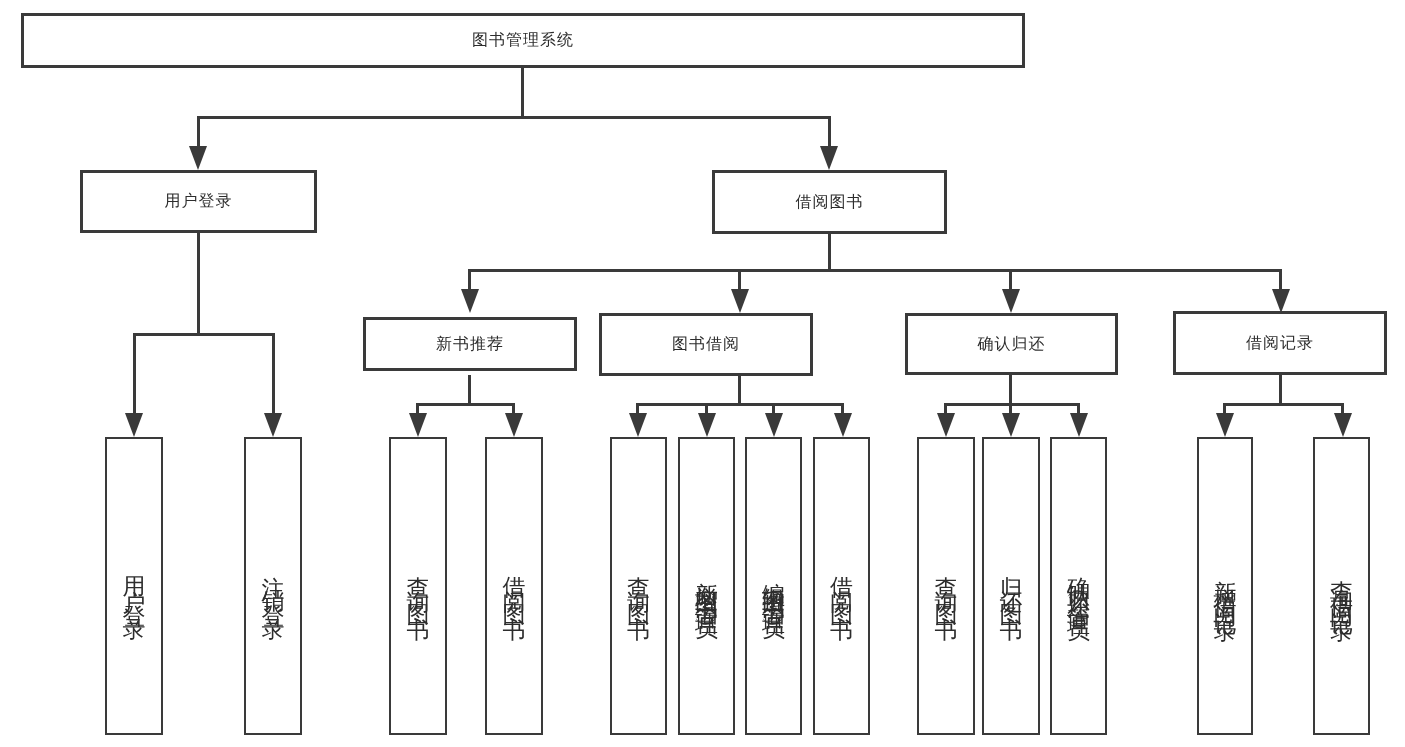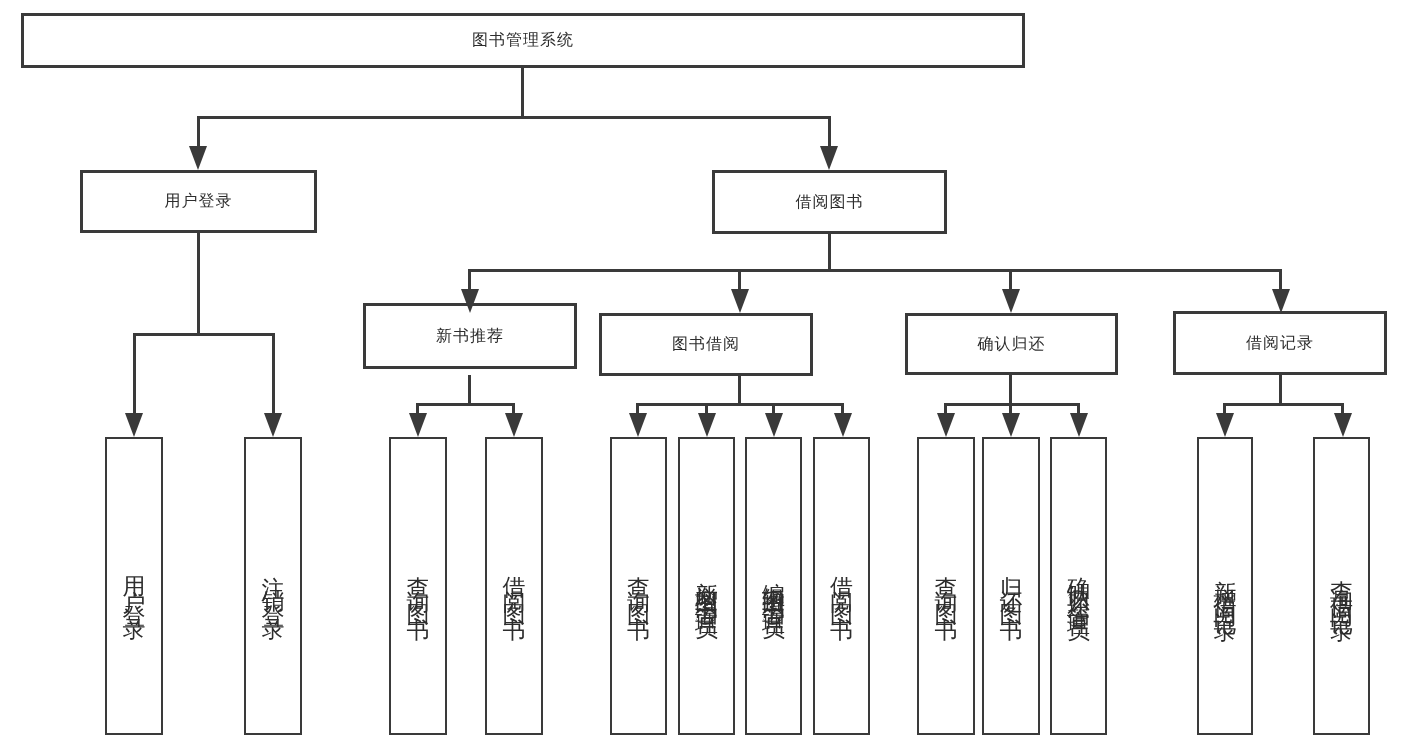--- a/index.html
+++ b/index.html
@@ -40,21 +40,21 @@
   </div>
 
   <div class="box h" style="left:80px;top:170px;width:237px;height:63px">
     <span>用户登录</span>
   </div>
 
   <div class="box h" style="left:712px;top:170px;width:235px;height:64px">
     <span>借阅图书</span>
   </div>
 
-  <div class="box h" style="left:363px;top:303px;width:214px;height:66px">
+  <div class="box h" style="left:363px;top:317px;width:214px;height:54px">
     <span>新书推荐</span>
   </div>
 
   <div class="box h" style="left:599px;top:313px;width:214px;height:63px">
     <span>图书借阅</span>
   </div>
 
   <div class="box h" style="left:905px;top:313px;width:213px;height:62px">
     <span>确认归还</span>
   </div>

